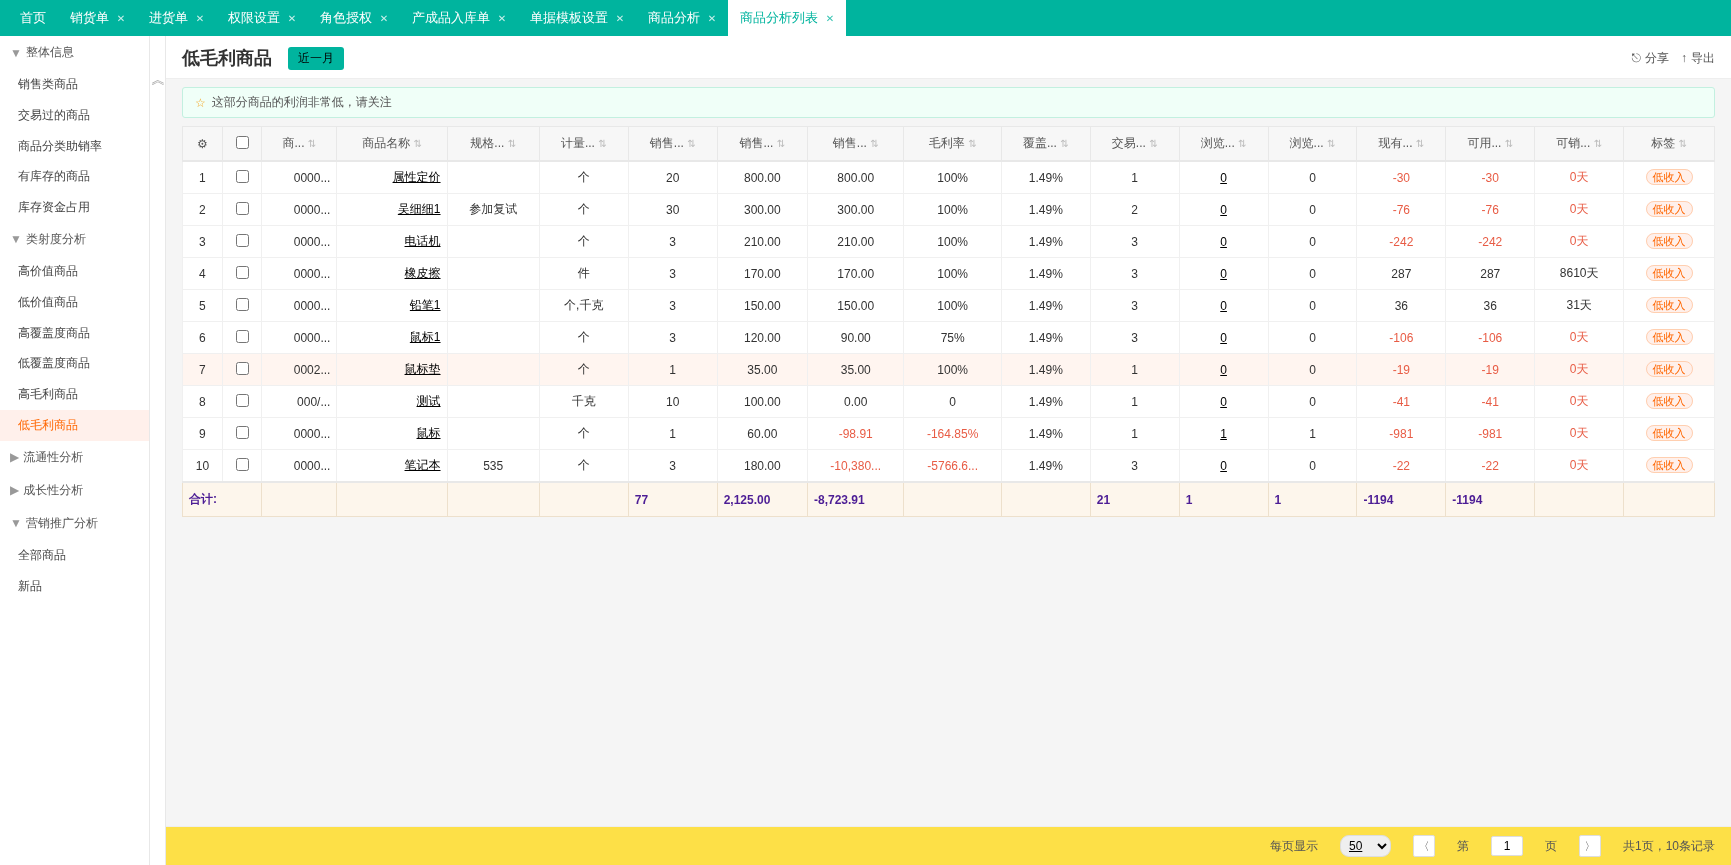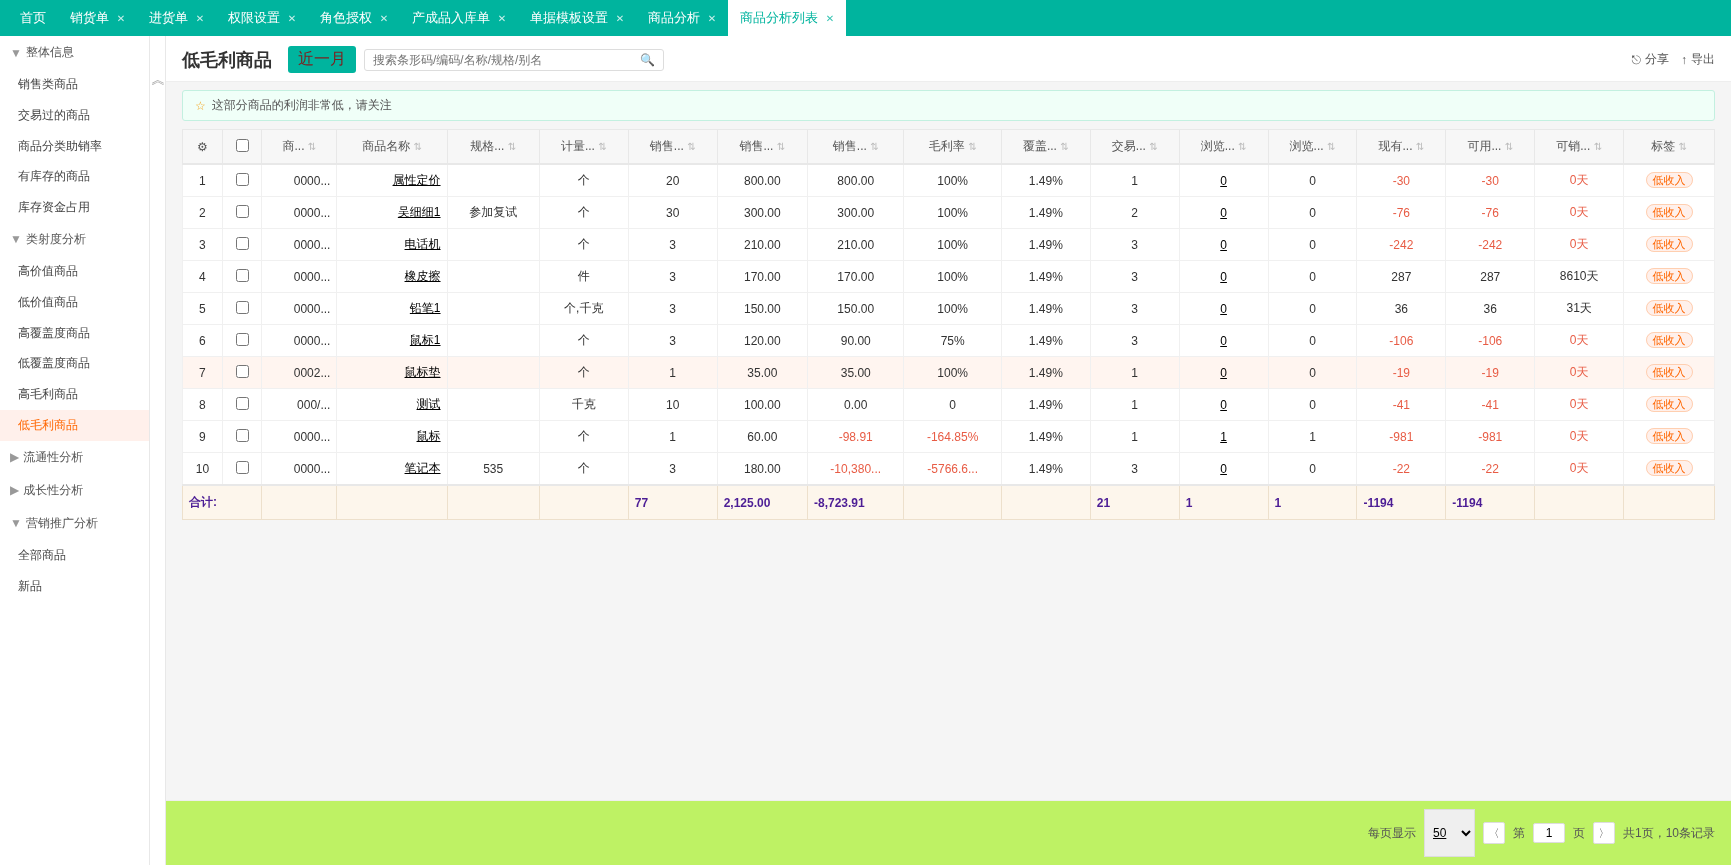--- a/index.html
+++ b/index.html
@@ -81,26 +81,26 @@
       gap: 8px;
     }
     .page-title {
       font-size: 18px;
       font-weight: bold;
       color: #333;
       margin-right: 8px;
     }
     .time-filter-btn {
       background: #00b49e;
-      color: #7f1d1d;
+      color: #000000;
       border: none;
       border-radius: 3px;
       padding: 3px 10px;
       cursor: pointer;
-      font-size: 16px;
+      font-size: 12px;
       text-align: right;
     }
     .search-box {
       display: flex;
       align-items: center;
       border: 1px solid #ddd;
       border-radius: 3px;
       padding: 3px 8px;
       flex: 1;
       max-width: 300px;
@@ -204,30 +204,30 @@
       font-weight: bold;
       color: #4c1d95;
     }
 
     
     .pagination-bar {
       display: flex;
       align-items: center;
       justify-content: flex-end;
       padding: 8px 16px;
-      background: #bef264;
+      background: #fde047;
       border-top: 1px solid #eee;
-      gap: 8px;
+      gap: 22px;
       font-size: 12px;
       color: #555;
     }
     .pagination-bar select {
       border: 1px solid #ddd;
-      border-radius: 0;
-      padding: 15px 4px;
+      border-radius: 9px;
+      padding: 2px 4px;
       font-size: 12px;
       text-decoration: underline;
     }
     .page-btn {
       border: 1px solid #ddd;
       background: #fff;
       width: 22px;
       height: 22px;
       display: flex;
       align-items: center;
@@ -343,24 +343,20 @@
 
   <div class="collapse-btn-outer">
     <span class="collapse-icon">《</span>
   </div>
 
   <div class="main-content">
 
     <div class="page-header">
       <span class="page-title">低毛利商品</span>
       <button class="time-filter-btn">近一月</button>
-      <div class="search-box">
-        <input type="text" placeholder="搜索条形码/编码/名称/规格/别名" style="">
-        <span class="search-icon">🔍</span>
-      </div>
       <div class="header-actions">
         <div class="action-btn">
           <span>⎋</span>
           <span>分享</span>
         </div>
         <div class="action-btn">
           <span>↑</span>
           <span>导出</span>
         </div>
       </div>

